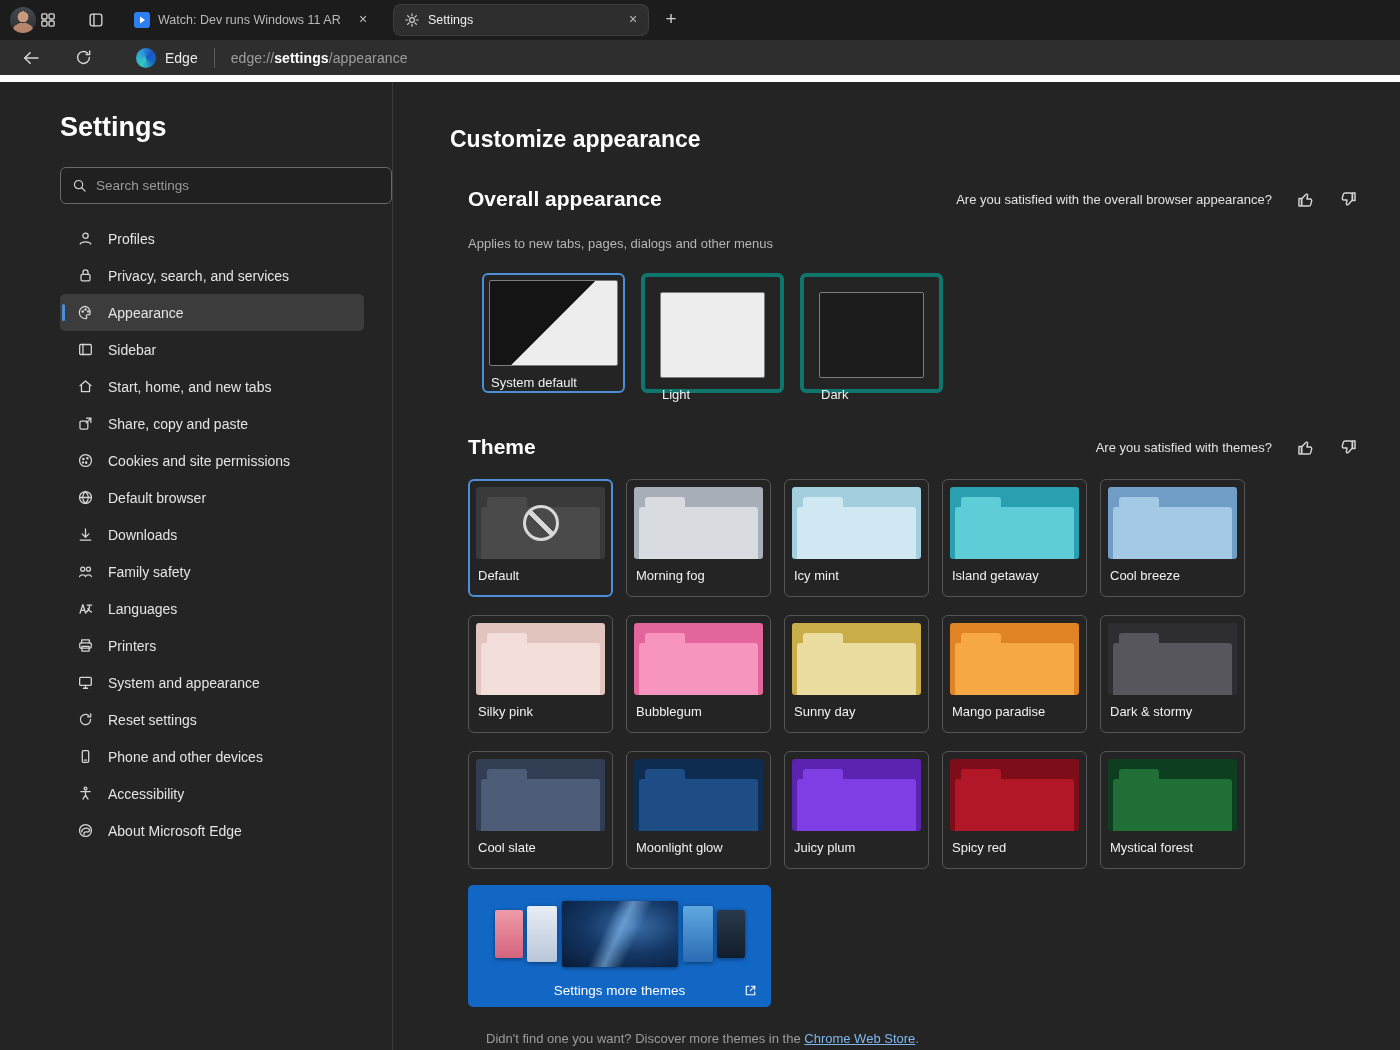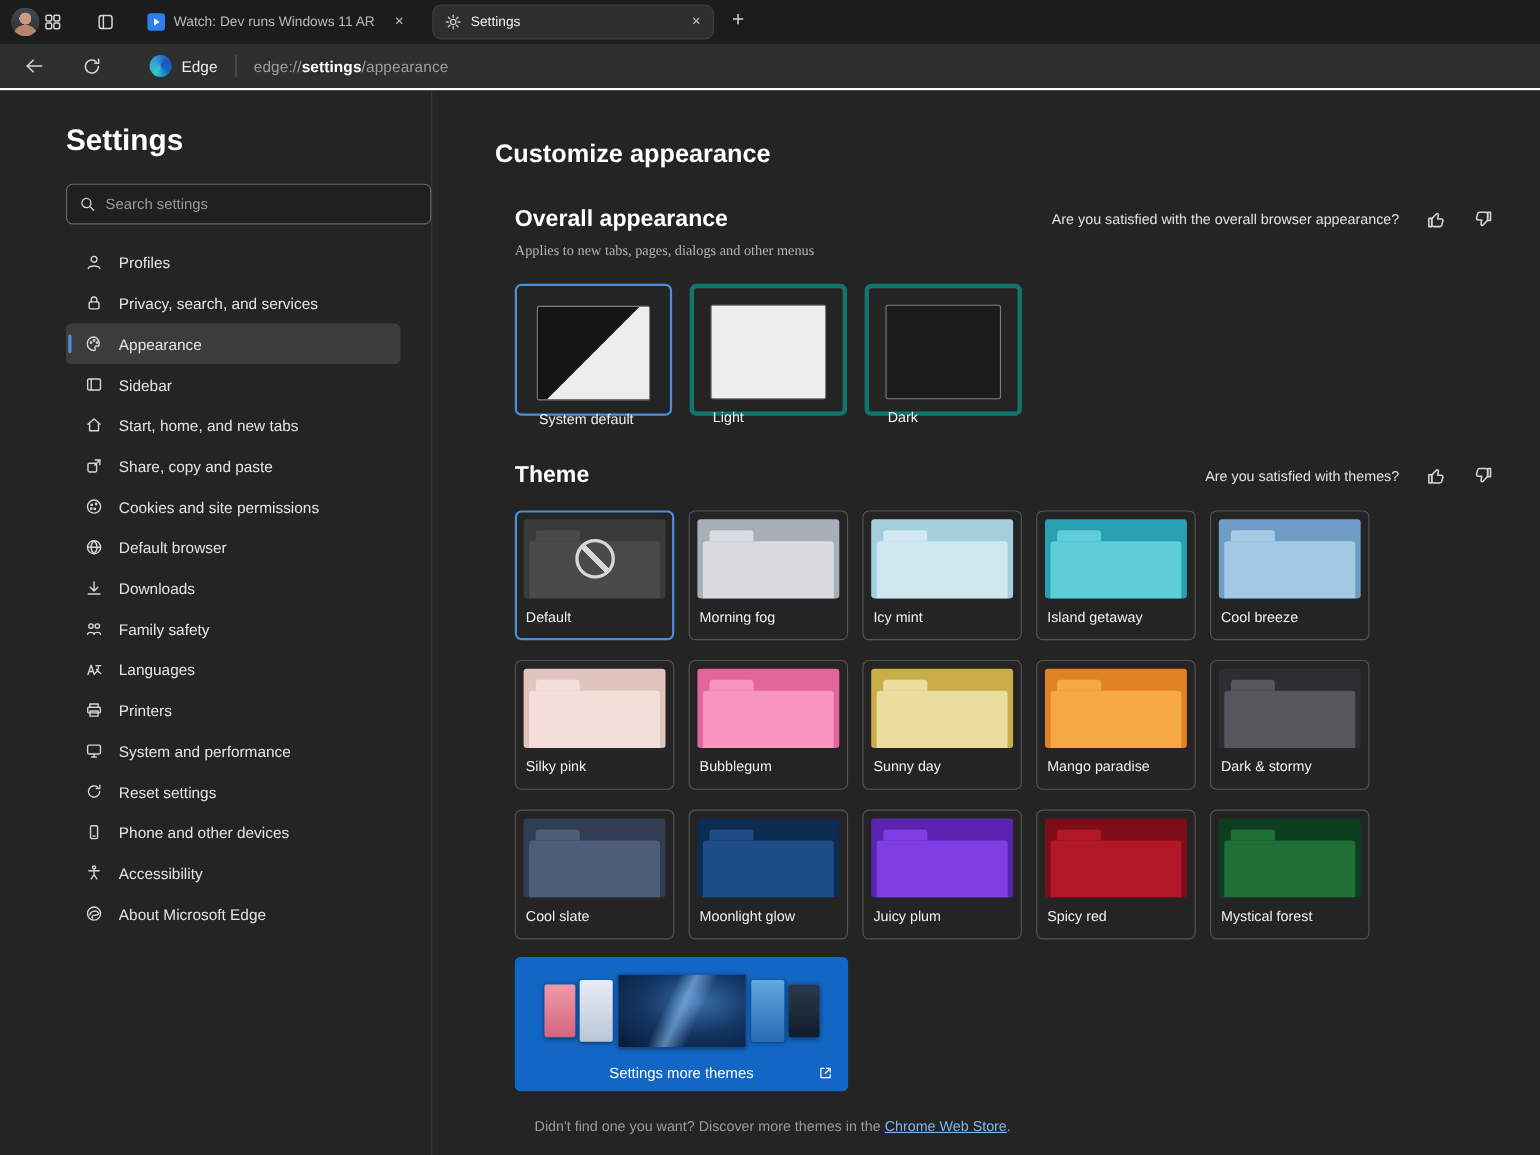--- a/index.html
+++ b/index.html
@@ -22,21 +22,21 @@
   .tab.active { background:#2e2e2e; color:#ededed; box-shadow:0 0 0 1px #3e3e3e; }
   .tab-fav { width:16px; height:16px; flex:none; margin-right:8px; }
   .fav-video { border-radius:3px; background:#2d7ff0; display:flex; align-items:center; justify-content:center; }
   .tab-title { flex:1; white-space:nowrap; overflow:hidden; text-overflow:ellipsis; }
   .tab-close { width:18px; height:18px; flex:none; border-radius:4px; text-align:center; line-height:16px;
                font-size:14px; color:#bdbdbd; cursor:pointer; }
   .newtab { width:26px; height:26px; margin-left:10px; border-radius:5px; color:#cfcfcf; font-size:19px;
             text-align:center; line-height:23px; cursor:pointer; }
 
   
-  .navbar { height:42px; background:#2e2e2e; display:flex; align-items:center; border-bottom:2px solid #ffffff; }
+  .navbar { height:42px; background:#2e2e2e; display:flex; align-items:center; border-bottom:7px solid #ffffff; }
   .nav-btn { width:26px; height:26px; display:flex; align-items:center; justify-content:center; border-radius:5px; cursor:pointer; }
   .nav-btn.back { margin-left:18px; }
   .nav-btn.reload { margin-left:26px; }
   .edge-logo { width:20px; height:20px; border-radius:50%; margin-left:40px; flex:none;
                background: conic-gradient(from 210deg, #35c7c0, #2f9fd8 30%, #1a56c4 55%, #1266c4 75%, #35c7c0); }
   .brand { margin-left:9px; font-size:14px; color:#ececec; }
   .url-sep { width:1px; height:20px; background:#5a5a5a; margin:0 16px; }
   .url { font-size:14px; color:#9d9d9d; letter-spacing:.1px; }
   .url b { color:#ffffff; font-weight:700; }
 
@@ -62,25 +62,25 @@
   
   .main { flex:1; padding:44px 0 0 57px; }
   .page-title { font-size:23px; font-weight:700; margin-bottom:34px; }
   .section { width:890px; margin-left:18px; }
   .sec-head { display:flex; align-items:center; }
   .sec-head h2 { font-size:21px; font-weight:700; }
   .feedback { margin-left:auto; display:flex; align-items:center; gap:24px;text-align:right; }
   .feedback .fb-text { font-size:13px; color:#e2e2e2; }
   .thumb { width:19px; height:19px; cursor:pointer; }
   .thumb.down svg { transform:rotate(180deg); }
-  .subtitle { font-size:13px; color:#b5b5b5; margin-top:9px;font-family:Liberation Serif, serif; }
+  .subtitle { font-size:13px; color:#b5b5b5; margin-top:25px; }
 
   .cards-row { display:flex; gap:16px; margin-top:22px; }
   .opt-card { width:143px; height:120px; border:4px solid #0f766e; border-radius:6px; padding:15px; cursor:pointer; }
-  .opt-card.selected { border:2px solid var(--accent,#4a90d9); padding:18px; }
+  .opt-card.selected { border:2px solid var(--accent,#4a90d9); padding:5px;margin-left:14px; }
   .opt-thumb { height:86px; border:1px solid #7d7d7d; border-radius:2px; }
   .thumb-sys   { background:linear-gradient(135deg,#141414 49.6%,#ededed 50.2%); }
   .thumb-light { background:#ededed; }
   .thumb-dark  { background:#1c1c1c; }
   .card-label { font-size:13px; color:#f1f1f1; margin-top:9px; padding-left:2px; white-space:nowrap; overflow:hidden; }
 
   .theme-section { margin-top:42px; }
   .theme-grid { margin-top:20px; display:grid; grid-template-columns:repeat(5,145px); gap:18px 13px; }
   .theme-card { width:145px; height:118px; border:1px solid #555; border-radius:6px; padding:7px; cursor:pointer; }
   .theme-card.selected { border:2px solid var(--accent,#4a90d9); padding:6px; }
@@ -321,21 +321,21 @@
         <span>Printers</span>
       </div>
 
       <div class="nav-item">
         <span class="nav-ico">
             <svg class="ic" width="17" height="17" viewBox="0 0 16 16">
               <rect x="2.5" y="3.2" width="11" height="7.6" rx="1.2"></rect>
               <path d="M6 13.4h4M8 10.8v2.6"></path>
             </svg>
           </span>
-        <span>System and performance</span>
+        <span>System and appearance</span>
       </div>
 
       <div class="nav-item">
         <span class="nav-ico">
             <svg class="ic" width="17" height="17" viewBox="0 0 16 16">
               <path d="M12.8 8A4.8 4.8 0 1 1 11 4.3"></path>
               <path d="M12.9 2.6v2.9h-2.9"></path>
             </svg>
           </span>
         <span>Reset settings</span>

